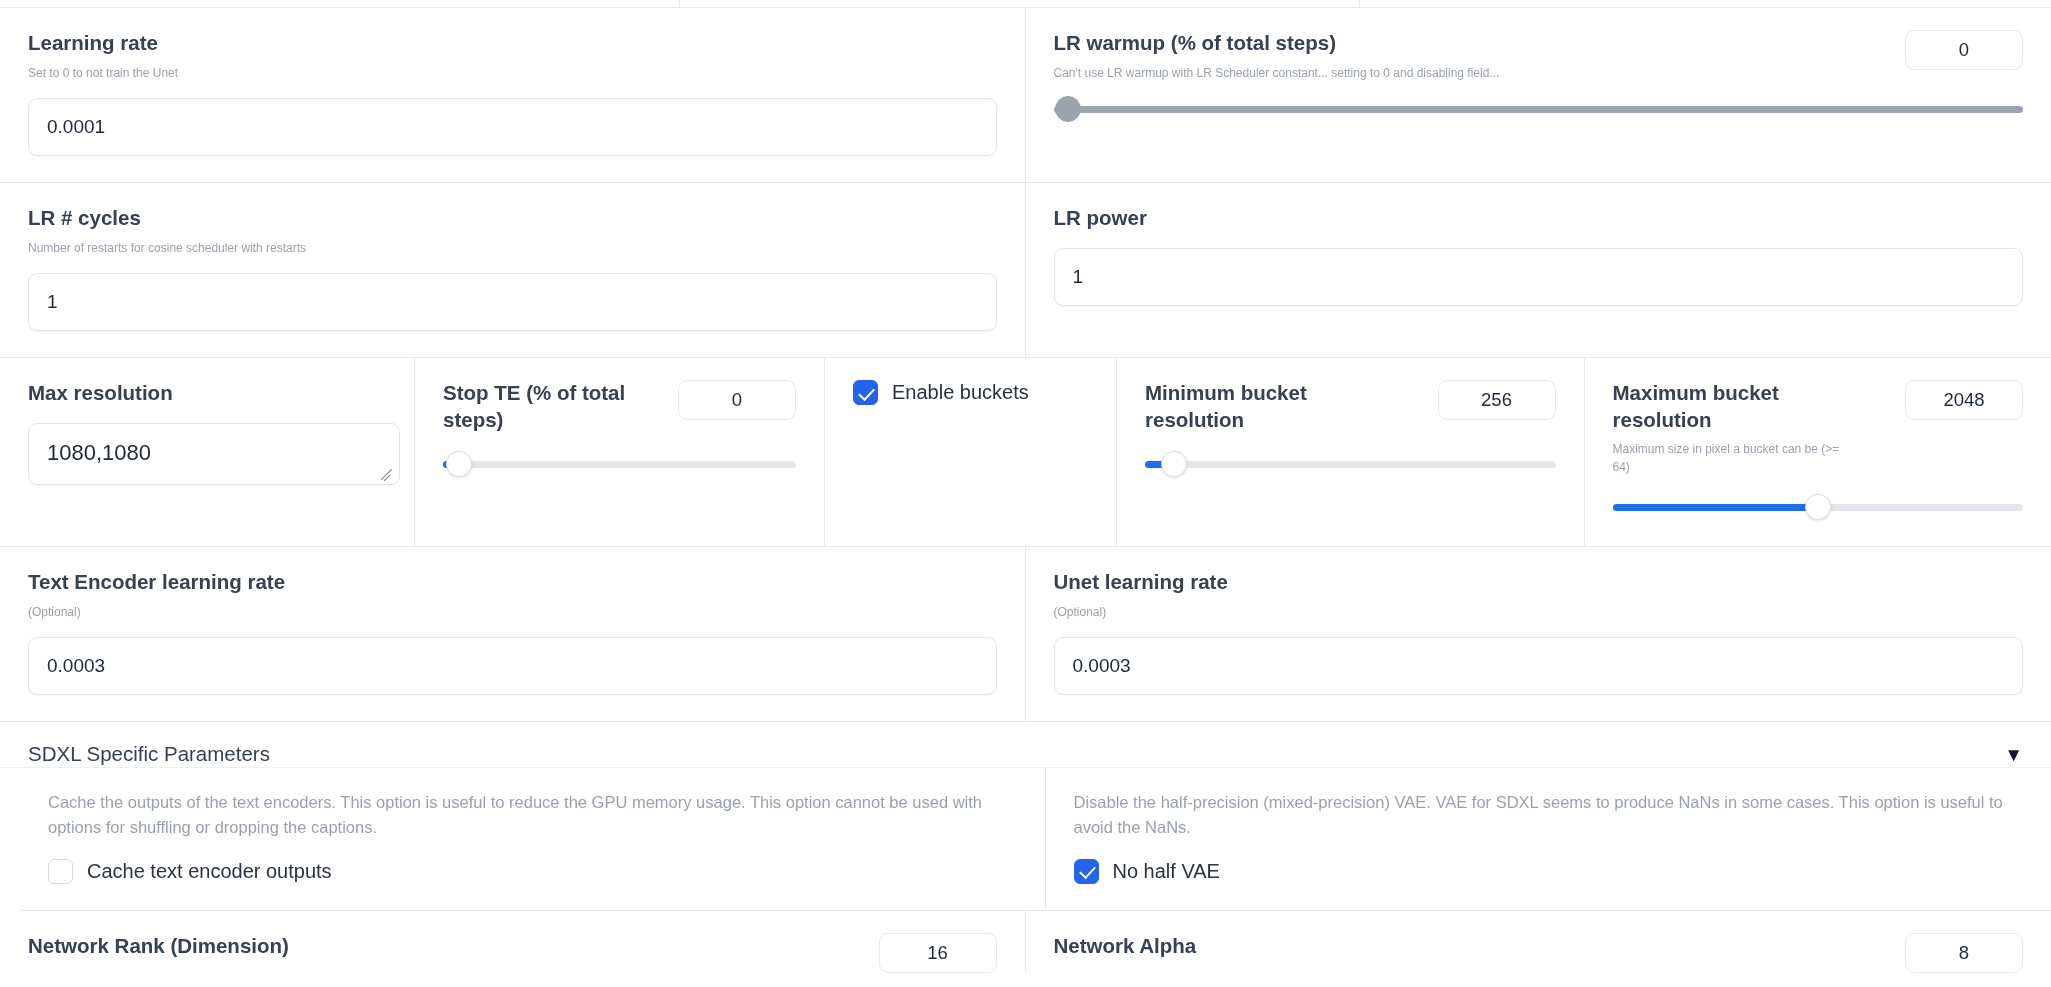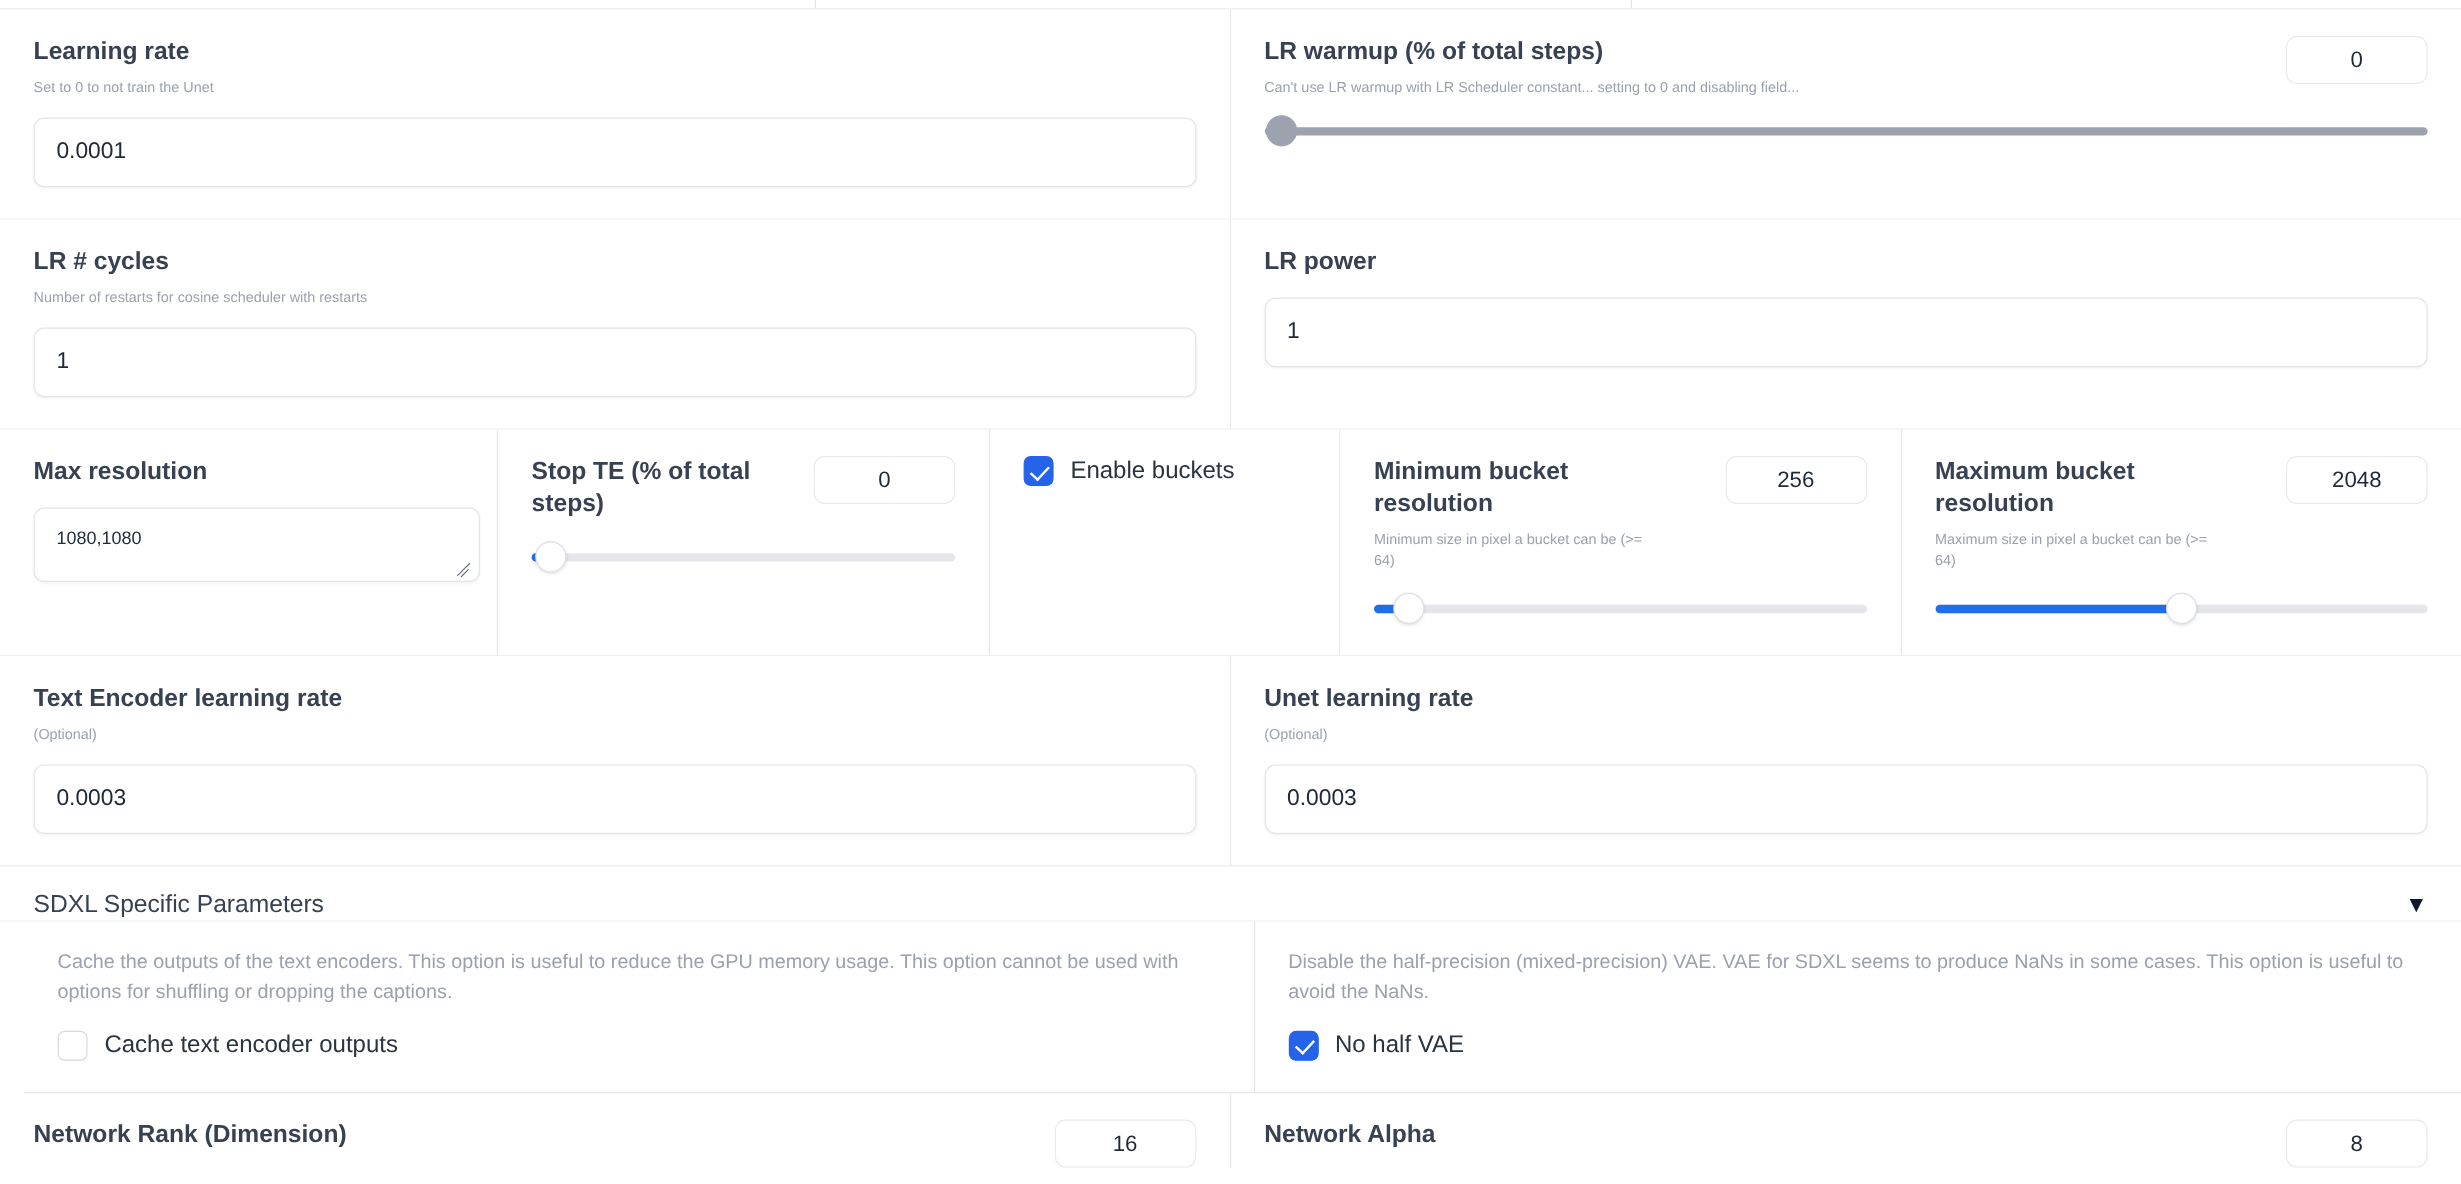--- a/index.html
+++ b/index.html
@@ -61,21 +61,21 @@
     box-shadow: 0 1px 2px rgba(16,24,40,.04);
   }
   .tarea {
     margin-top: 16px;
     width: 372px;
     height: 62px;
     border: 1px solid #e3e5e9;
     border-radius: 9px;
     background: #fff;
     padding: 16px 18px 0 18px;
-    font-size: 15px;
+    font-size: 22px;
     color: #1f2937;
     position: relative;
     box-shadow: 0 1px 2px rgba(16,24,40,.04);
   }
   .resize-grip {
     position: absolute;
     right: 5px; bottom: 4px;
     width: 14px; height: 14px;
   }
   .resize-grip:before, .resize-grip:after {
@@ -250,21 +250,20 @@
       <div class="ckrow">
         <span class="ckbox on"></span>
         <span class="cklabel">Enable buckets</span>
       </div>
     </div>
 
     <div class="cell c-minbuck">
       <div class="headline">
         <div class="titles">
           <div class="lbl wrap2">Minimum bucket resolution</div>
-          <div class="info wrap2">Minimum size in pixel a bucket can be (&gt;= 64)</div>
         </div>
         <div class="numpill">256</div>
       </div>
       <div class="slider" style="margin-top:18px;">
         <div class="track"></div>
         <div class="fill" style="width:7%;"></div>
         <div class="knob" style="left:7%;"></div>
       </div>
     </div>
 

